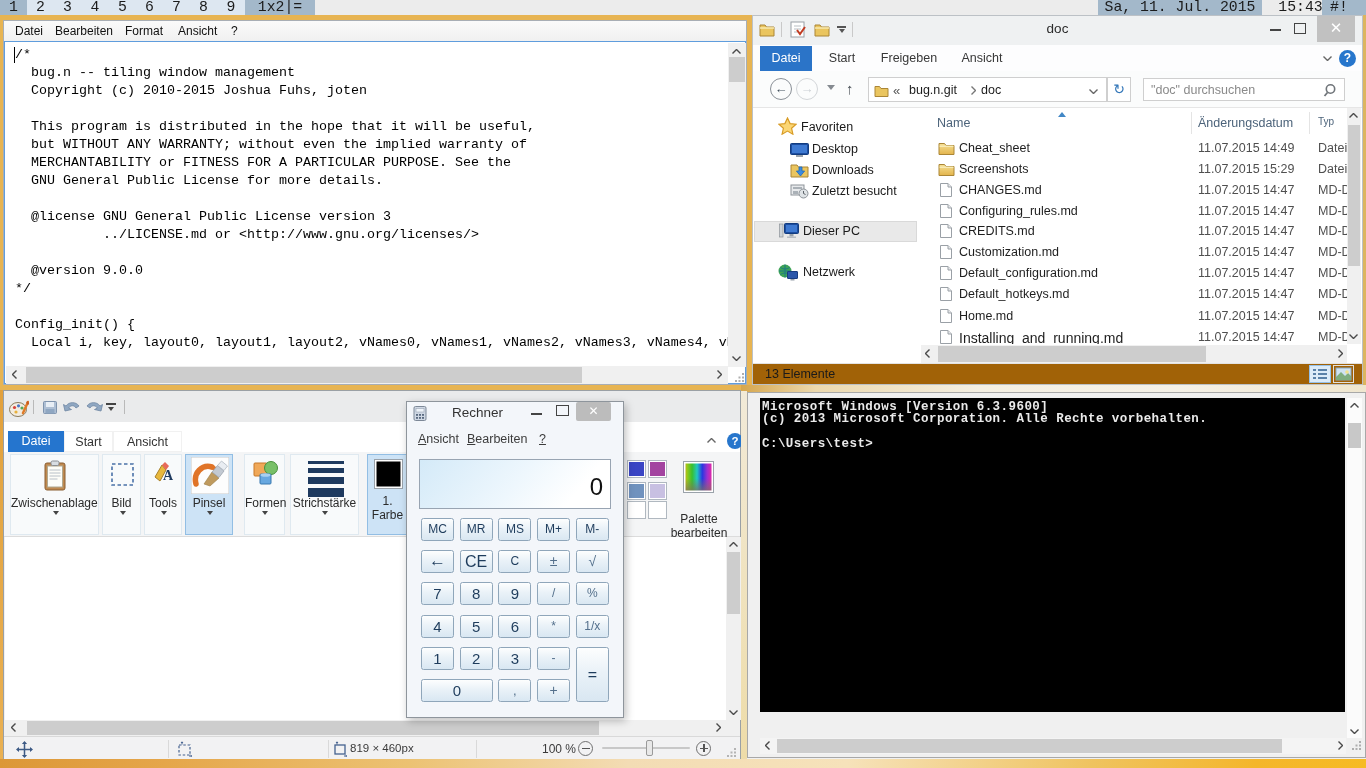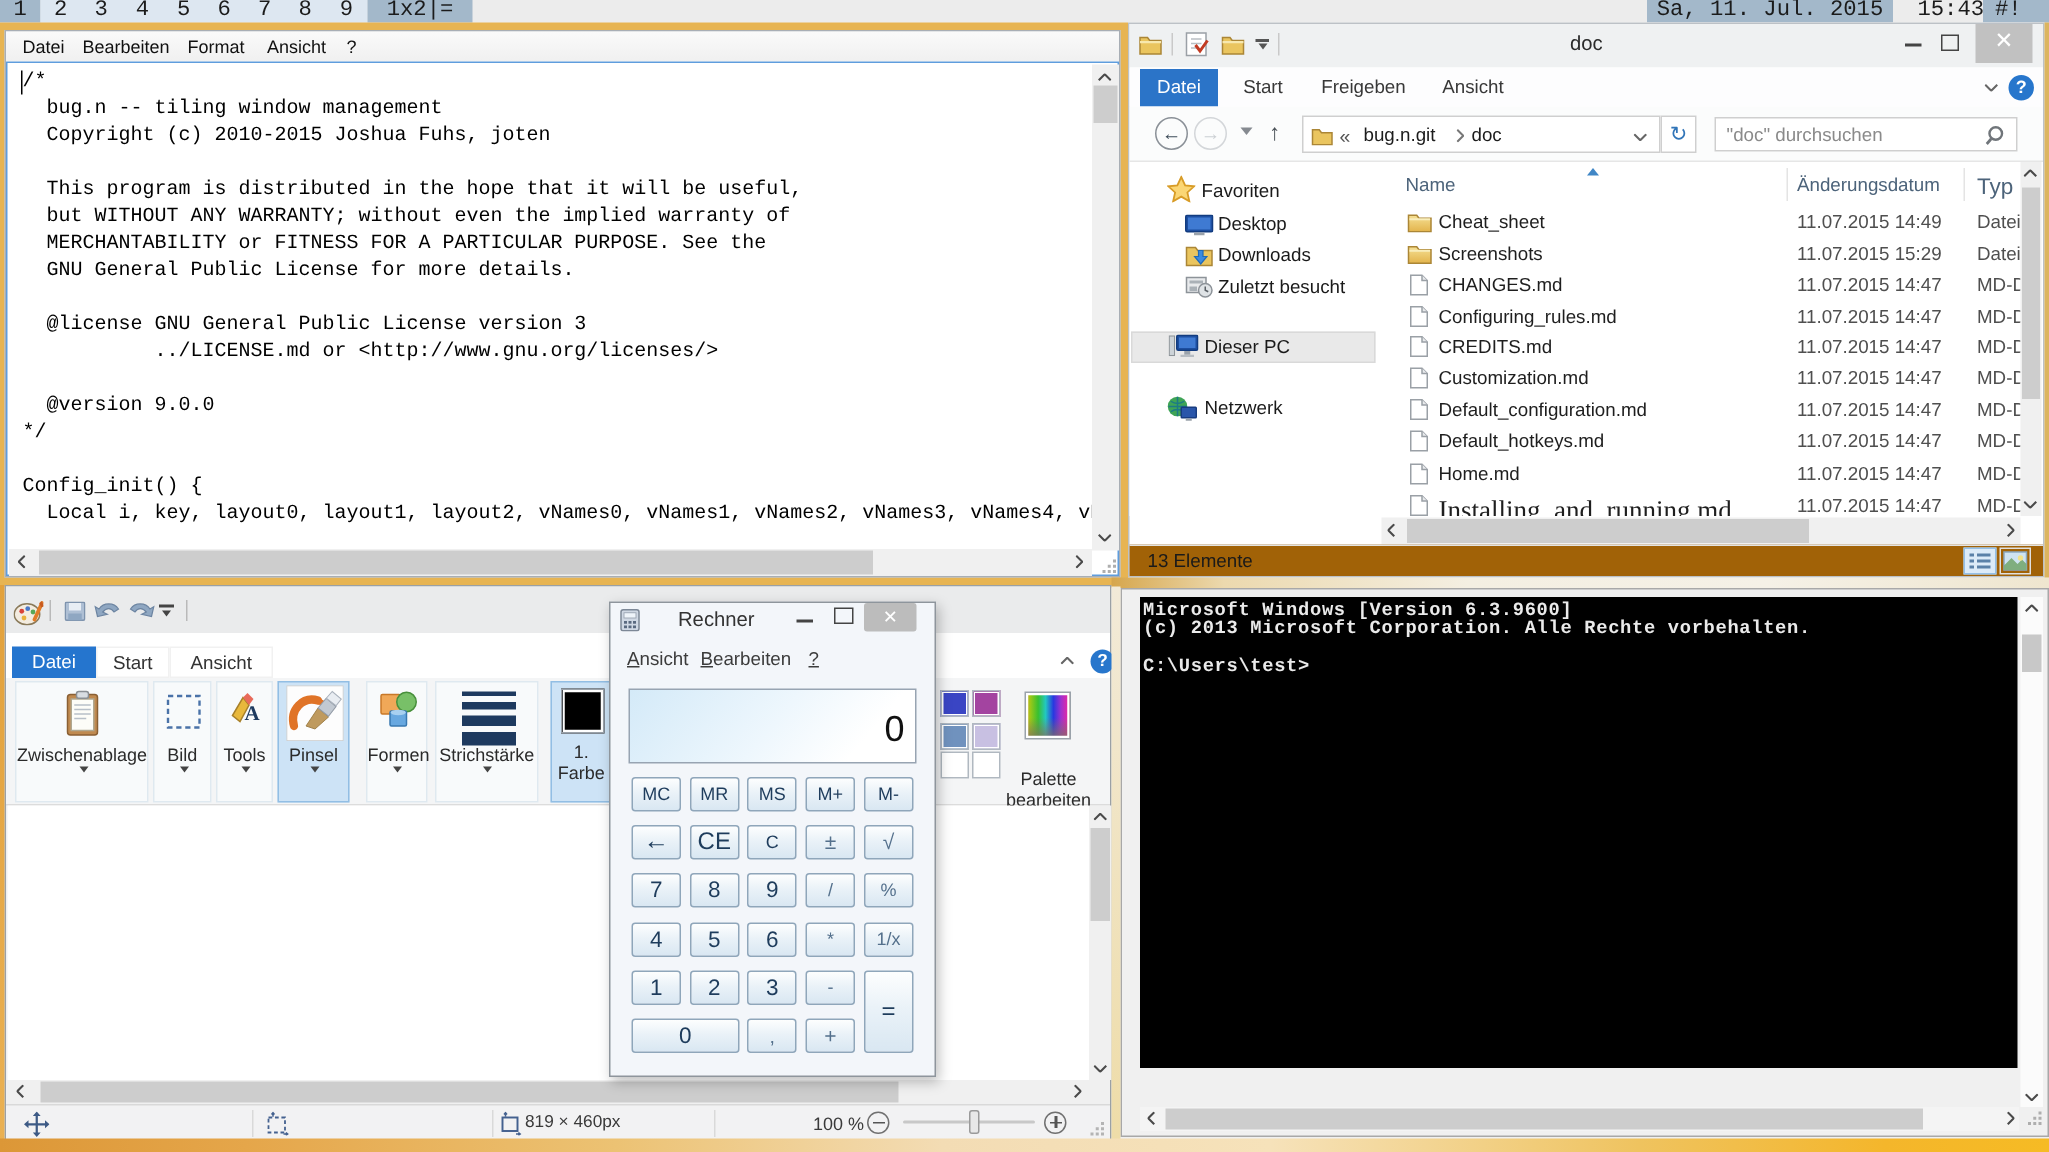--- a/index.html
+++ b/index.html
@@ -226,21 +226,21 @@
         <rect x="9.5" y="7.5" width="10" height="7" rx="0.5" fill="#2a56aa" stroke="#183c80"></rect>
         <rect x="12.5" y="15" width="4" height="1.5" fill="#9aa2ab"></rect>
       </svg>
     <span class="abs" style="left:50px;top:157px;">Netzwerk</span>
   </div>
 
   <div class="abs" style="left:176px;top:92px;width:418px;height:236px;background:#fff;overflow:hidden;">
     <div class="abs" style="left:129px;top:0px;width:0;height:0;border:4px solid transparent;border-bottom:5px solid #4187c6;"></div>
     <div class="abs" style="left:8px;top:8px;font-size:12.5px;color:#4c637a;">Name</div>
     <div class="abs" style="left:269px;top:8px;font-size:12.5px;color:#4c637a;">Änderungsdatum</div>
-    <div class="abs" style="left:389px;top:8px;font-size:15px;color:#4c637a;">Typ</div>
+    <div class="abs" style="left:389px;top:8px;font-size:10px;color:#4c637a;">Typ</div>
     <div class="abs" style="left:262px;top:4px;width:1px;height:22px;background:#e4e4e4;"></div>
     <div class="abs" style="left:380px;top:4px;width:1px;height:22px;background:#e4e4e4;"></div>
     <div id="rows">
 <svg width="0" height="0">
           <defs>
             <linearGradient id="fgr" x1="0" y1="0" x2="0" y2="1">
               <stop offset="0" stop-color="#f5e094"></stop>
               <stop offset="1" stop-color="#e3b44c"></stop>
             </linearGradient>
           </defs>
@@ -305,21 +305,21 @@
           <path d="M1.5 1.5 h7.5 l3.5 3.5 v9.5 H1.5z" fill="#fff" stroke="#9aa0a6" stroke-width="1"></path>
           <path d="M9 1.5 v3.5 h3.5" fill="#e8eaec" stroke="#9aa0a6" stroke-width="1"></path>
         </svg>
 <div class="abs" style="left:30px;top:201px;font-size:12.5px;color:#1e1e1e;">Home.md</div>
 <div class="abs" style="left:269px;top:201px;font-size:12.5px;color:#4f4f4f;">11.07.2015 14:47</div>
 <div class="abs" style="left:389px;top:201px;font-size:12.5px;color:#4f4f4f;white-space:nowrap;">MD-Datei</div>
 <svg class="abs" style="left:10px;top:221px;" width="14" height="16">
           <path d="M1.5 1.5 h7.5 l3.5 3.5 v9.5 H1.5z" fill="#fff" stroke="#9aa0a6" stroke-width="1"></path>
           <path d="M9 1.5 v3.5 h3.5" fill="#e8eaec" stroke="#9aa0a6" stroke-width="1"></path>
         </svg>
-<div class="abs" style="left:30px;top:222px;font-size:18px;color:#1e1e1e;font-family:Liberation Serif, serif;">Installing_and_running.md</div>
+<div class="abs" style="left:30px;top:222px;font-size:14px;color:#1e1e1e;">Installing_and_running.md</div>
 <div class="abs" style="left:269px;top:222px;font-size:12.5px;color:#4f4f4f;">11.07.2015 14:47</div>
 <div class="abs" style="left:389px;top:222px;font-size:12.5px;color:#4f4f4f;white-space:nowrap;">MD-Datei</div>
 </div>
   </div>
 
   <div class="sb" style="left:594px;top:92px;width:14px;height:236px;">
     <svg class="abs" style="left:2px;top:5px;" width="9" height="5">
         <path d="M0.5 4.5 L4.5 0.5 L8.5 4.5" stroke="#4a4a4a" fill="none" stroke-width="1.4"></path>
       </svg>
     <div class="sbthumb" style="left:1px;top:17px;width:12px;height:141px;"></div>
@@ -394,21 +394,21 @@
   </div>
 
   <div class="abs" style="left:0;top:61px;width:736px;height:85px;background:#f4f5f6;border-bottom:1px solid #dcdcdc;font-size:12px;color:#2b2b2b;">
     <div class="abs" style="left:6px;top:2px;width:89px;height:81px;background:#f8fafb;border:1px solid #dfe9f0;">
       <svg class="abs" style="left:30px;top:5px;" width="28" height="32">
           <rect x="4" y="3" width="20" height="27" rx="2" fill="#c08a50" stroke="#8a5f33"></rect>
           <rect x="6.5" y="6" width="15" height="21" fill="#fdfdf8" stroke="#b0a890"></rect>
           <path d="M8.5 10h11M8.5 13h11M8.5 16h11M8.5 19h8" stroke="#b8c0c8" stroke-width="1"></path>
           <rect x="10" y="1" width="8" height="4.5" rx="1.5" fill="#d8dde2" stroke="#8a8f94"></rect>
         </svg>
-      <div class="abs" style="left:0;top:41px;width:100%;text-align:right;">Zwischenablage</div>
+      <div class="abs" style="left:0;top:41px;width:100%;text-align:left;">Zwischenablage</div>
       <div class="abs" style="left:42px;top:56px;width:0;height:0;border:3.5px solid transparent;border-top:4px solid #444;"></div>
     </div>
     <div class="abs" style="left:98px;top:2px;width:39px;height:81px;background:#f8fafb;border:1px solid #dfe9f0;">
       <svg class="abs" style="left:7px;top:7px;" width="25" height="25">
           <rect x="2" y="2" width="21" height="21" fill="none" stroke="#4a72a8" stroke-width="1.6" stroke-dasharray="3.5,2.5"></rect>
         </svg>
       <div class="abs" style="left:0;top:41px;width:100%;text-align:center;">Bild</div>
       <div class="abs" style="left:17px;top:56px;width:0;height:0;border:3.5px solid transparent;border-top:4px solid #444;"></div>
     </div>
     <div class="abs" style="left:140px;top:2px;width:38px;height:81px;background:#f8fafb;border:1px solid #dfe9f0;">

